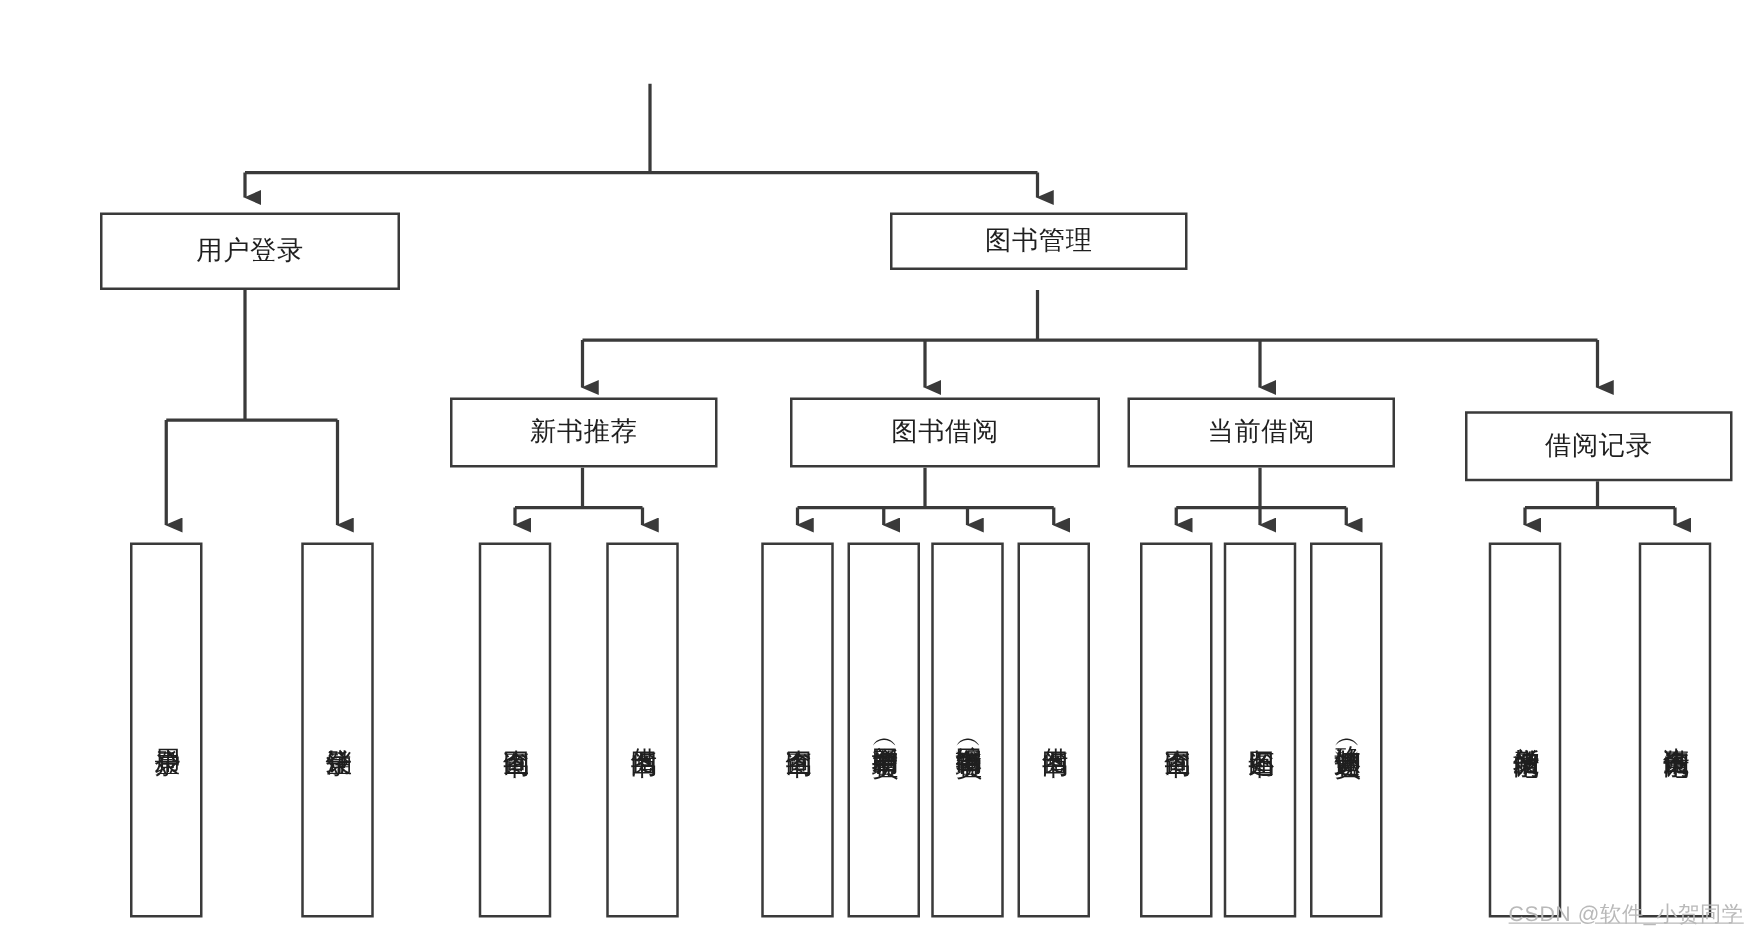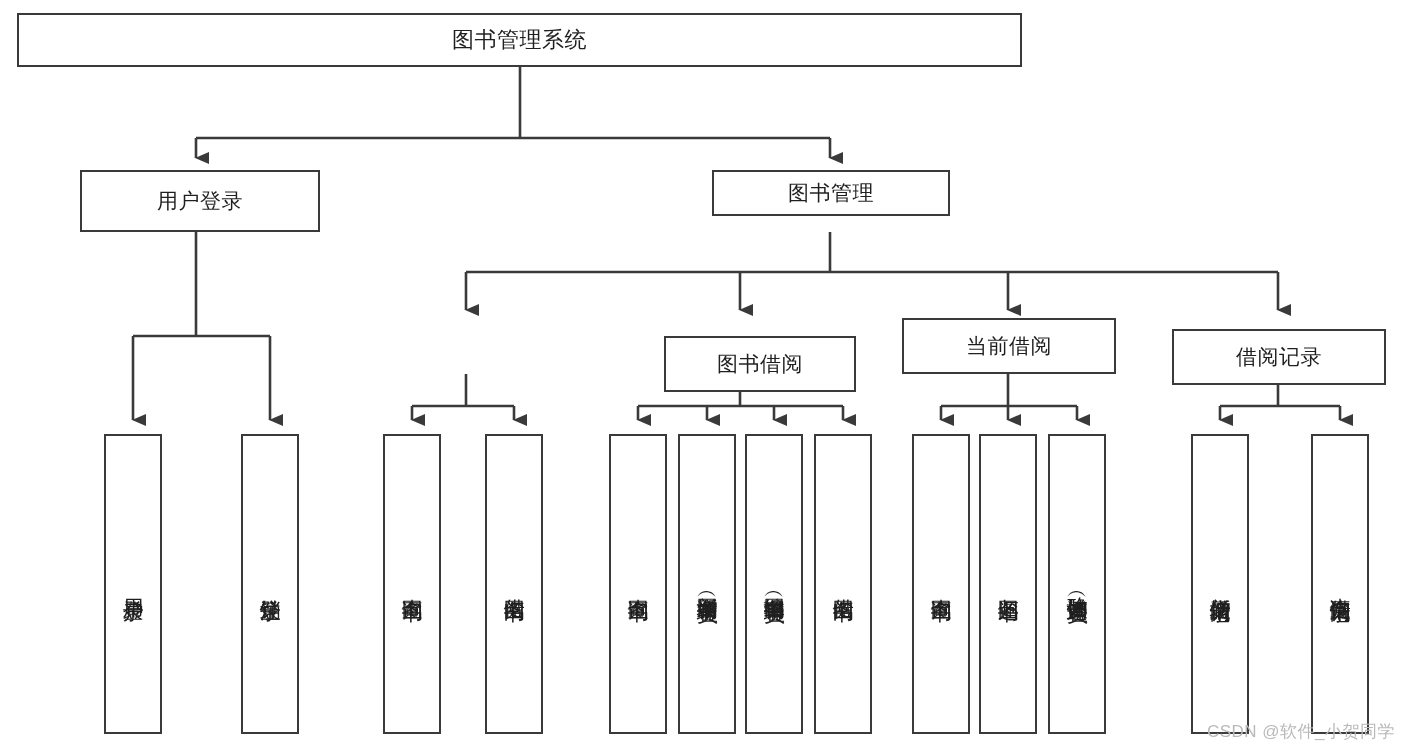--- a/index.html
+++ b/index.html
@@ -49,20 +49,21 @@
 
   #watermark{
     position:absolute;
     right:10px;
     bottom:4px;
     font-size:17px;
     color:#b9b9b9;
     letter-spacing:0.5px;
     white-space:nowrap;
     user-select:none;
+    text-decoration:underline;
   }
 </style>
 </head>
 <body>
 
 <div id="canvas">
 
   <svg class="links" viewBox="0 0 1405 747">
     <defs>
       <marker id="arrow" viewBox="0 0 12 14" refX="6" refY="13" markerWidth="12" markerHeight="14" orient="auto-start-reverse" markerUnits="userSpaceOnUse">
@@ -108,34 +109,34 @@
       <path d="M1077,406 L1077,420" marker-end="url(#arrow)"></path>
 
       <path d="M1278,374 L1278,406"></path>
       <path d="M1220,406 L1340,406"></path>
       <path d="M1220,406 L1220,420" marker-end="url(#arrow)"></path>
       <path d="M1340,406 L1340,420" marker-end="url(#arrow)"></path>
 
     </g>
   </svg>
 
-  <div class="node h-node" id="n-root" style="left:17px;top:13px;width:1005px;height:54px;">
-    <span class="lbl">图书管理系统</span>
-  </div>
 
   <div class="node h-node" style="left:80px;top:170px;width:240px;height:62px;">
     <span class="lbl">用户登录</span>
   </div>
 
   <div class="node h-node" style="left:712px;top:170px;width:238px;height:46px;">
     <span class="lbl">图书管理</span>
   </div>
 
-
-  <div class="node h-node" style="left:664px;top:318px;width:192px;height:56px;margin-top:18px;">
+  <div class="node h-node" style="left:360px;top:318px;width:214px;height:56px;">
+    <span class="lbl">新书推荐</span>
+  </div>
+
+  <div class="node h-node" style="left:632px;top:318px;width:248px;height:56px;">
     <span class="lbl">图书借阅</span>
   </div>
 
   <div class="node h-node" style="left:902px;top:318px;width:214px;height:56px;">
     <span class="lbl">当前借阅</span>
   </div>
 
   <div class="node h-node" style="left:1172px;top:329px;width:214px;height:56px;">
     <span class="lbl">借阅记录</span>
   </div>

